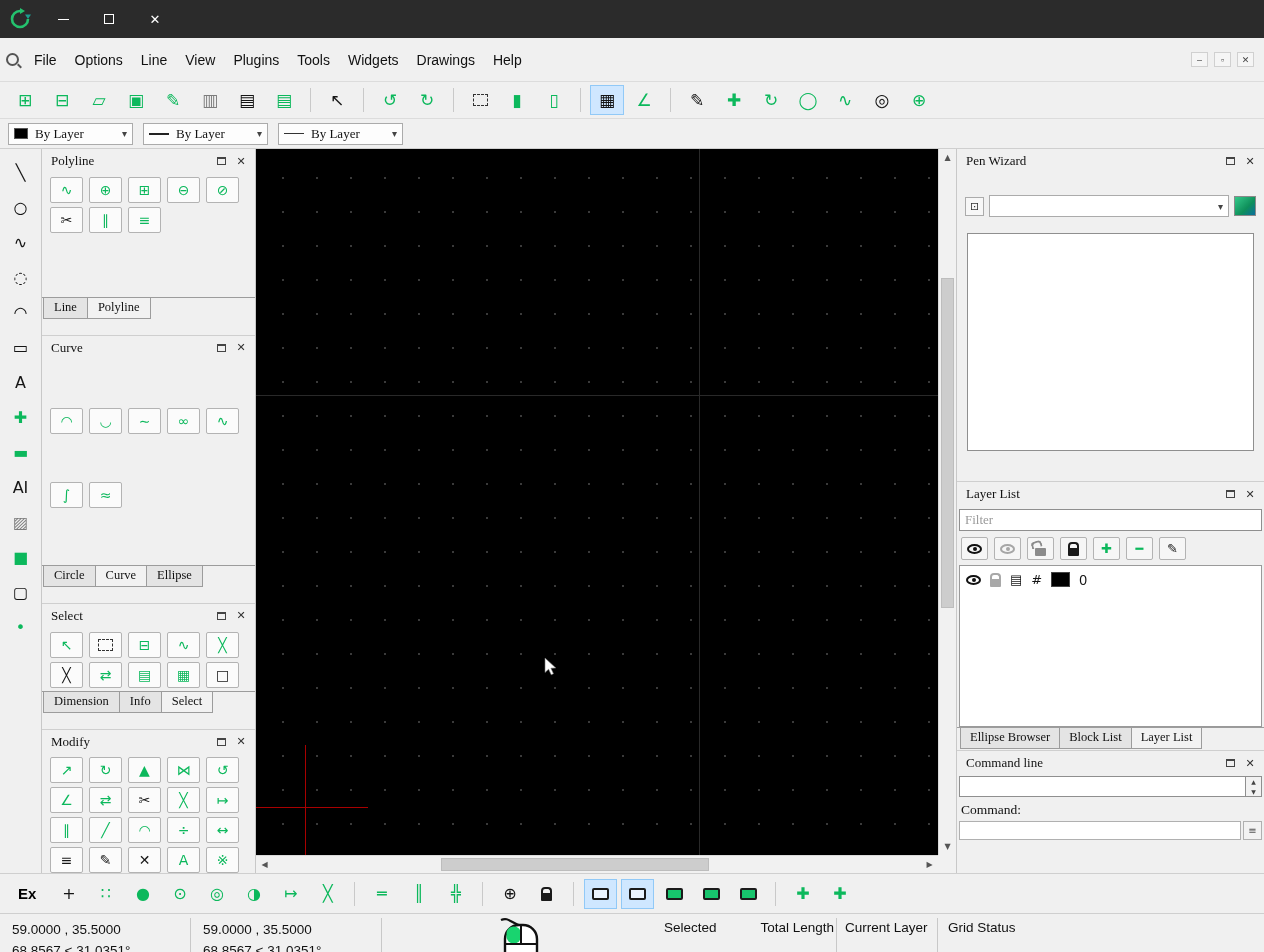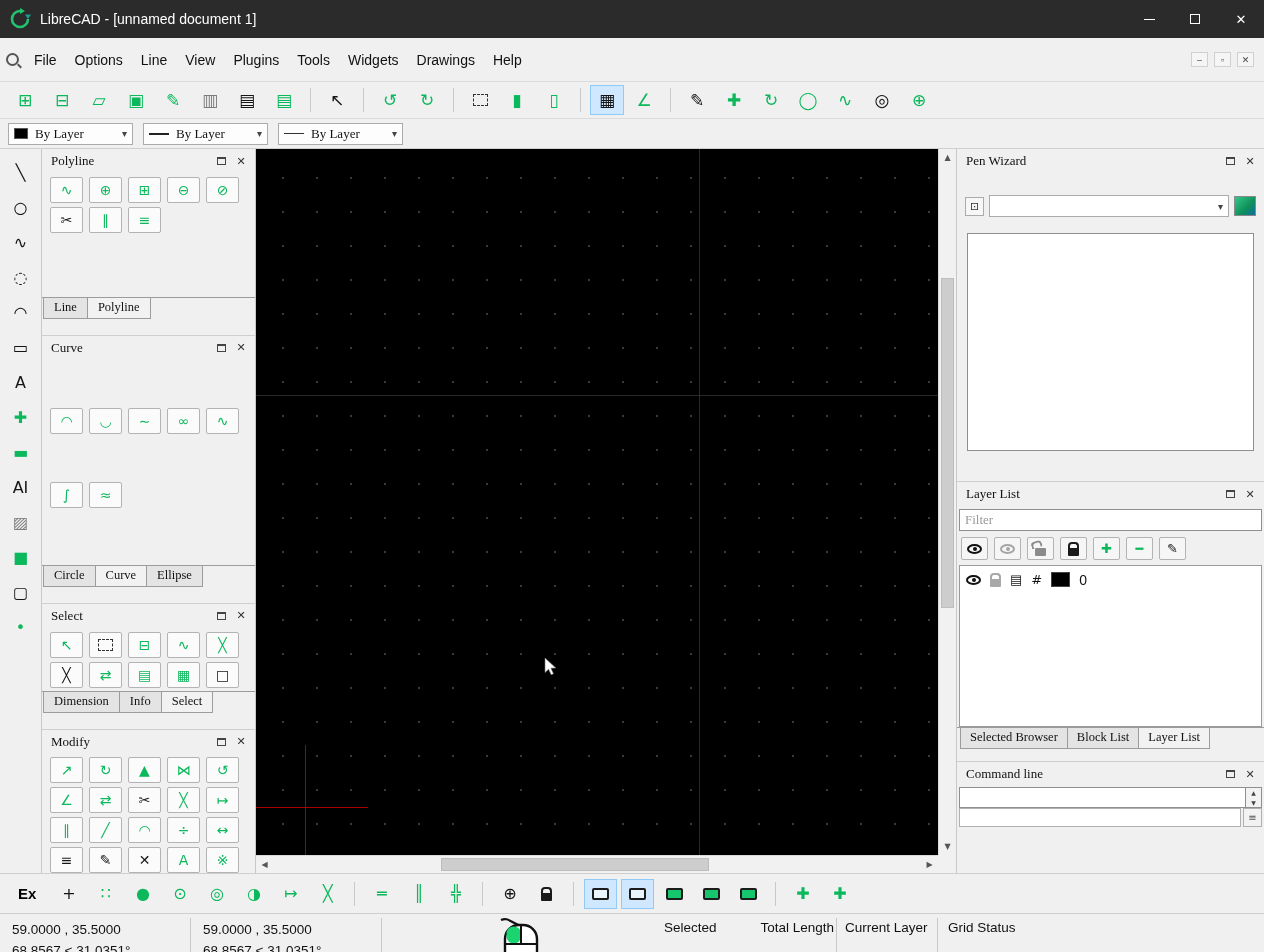--- a/index.html
+++ b/index.html
@@ -126,21 +126,21 @@
   .ll-btn { width:27px; height:23px; background:#f6f6f6; border:1px solid #b3b3b3; border-radius:2px; }
   .ll-btn .glyph { font-size:13px; }
   .ll-list { margin:0 2px; flex:1; background:#fff; border:1px solid #9a9a9a; overflow:hidden; }
   .ll-row { display:flex; align-items:center; gap:9px; height:27px; padding:0 6px; background:#fff; }
   .ll-row .glyph { font-size:13px; }
   .sw-black { width:19px; height:15px; background:#000; border:1px solid #444; }
   .ll-name { font-size:14px; }
   .dock-tabs { display:flex; border-top:1px solid #9c9c9c; padding-left:4px; background:#f0f0f0; }
   .dock-tab { border:1px solid #9c9c9c; border-top:none; padding:2px 9px 3px; font-family:"Liberation Serif",serif; font-size:12.5px; background:#e4e4e4; margin-left:-1px; }
   .dock-tab.active { background:#f2f2f2; }
-  .d-command { height:100px; margin-top:12px; }
+  .d-command { height:100px; margin-top:1px; }
   .cmd-spinwrap { display:flex; margin:1px 2px 0; }
   .cmd-input { flex:1; height:21px; border:1px solid #8f8f8f; border-right:none; background:#fff; padding:0 5px; font-size:13px; }
   .cmd-spin { width:17px; height:21px; border:1px solid #8f8f8f; display:flex; flex-direction:column; background:#f2f2f2; }
   .cmd-spin span { flex:1; display:flex; align-items:center; justify-content:center; font-size:6px; color:#444; font-family:"DejaVu Sans",sans-serif; }
   .cmd-label { font-family:"Liberation Serif",serif; font-size:13.5px; padding:5px 2px 3px 4px; }
   .cmd-row2 { display:flex; margin:0 2px; gap:2px; }
   .cmd-input2 { flex:1; height:19px; border:1px solid #b0b0b0; background:#fff; padding:0 5px; font-size:13px; }
   .cmd-optbtn { width:19px; height:19px; border:1px solid #b0b0b0; background:#f2f2f2; display:flex; align-items:center; justify-content:center; font-size:10px; color:#555; font-family:"DejaVu Sans",sans-serif; }
 
   
@@ -168,21 +168,20 @@
 <div class="app">
 
   <div class="titlebar">
     <span class="applogo">
       <svg width="22" height="22" viewBox="0 0 22 22">
         <path d="M11 3 a8 8 0 1 0 8 8" fill="none" stroke="#24c26e" stroke-width="2.6"></path>
         <polygon points="11,0 16,3 11,6" fill="#24c26e"></polygon>
         <polygon points="19,11 16,6.5 22,6.5" fill="#1b9e8f"></polygon>
       </svg>
     </span>
-    <span class="apptitle">LibreCAD - [unnamed document 1]</span>
     <div class="wincontrols">
       <div class="winbtn">
           <span class="win-min"></span>
         </div>
       <div class="winbtn">
           <span class="win-max"></span>
         </div>
       <div class="winbtn">
           <span class="win-close-g">✕</span>
         </div>
@@ -658,21 +657,21 @@
           <div class="ll-row">
             <span class="glyph c-eye"></span>
             <span class="glyph c-lock-light"></span>
             <span class="glyph c-black">▤</span>
             <span class="glyph c-black">#</span>
             <span class="sw-black"></span>
             <span class="ll-name">0</span>
           </div>
         </div>
         <div class="dock-tabs">
-            <div class="dock-tab">Selected Browser</div>
+            <div class="dock-tab">Ellipse Browser</div>
             <div class="dock-tab">Block List</div>
             <div class="dock-tab active">Layer List</div>
           </div>
       </section>
 
       <section class="dock d-command">
         <div class="dock-head serif">
           <span class="dock-title">Command line</span>
           <div class="dock-btn">
               <span class="float-icon"></span>
@@ -681,20 +680,21 @@
               <span class="close-g">✕</span>
             </div>
         </div>
         <div class="cmd-spinwrap">
           <input class="cmd-input" style="">
           <div class="cmd-spin">
             <span>▲</span>
             <span>▼</span>
           </div>
         </div>
+        <div class="cmd-label">Command:</div>
         <div class="cmd-row2">
           <input class="cmd-input2" style="">
           <div class="cmd-optbtn">≡</div>
         </div>
       </section>
     </div>
   </div>
 
   <div class="bottombar">
     <button class="ex-btn">Ex</button>

